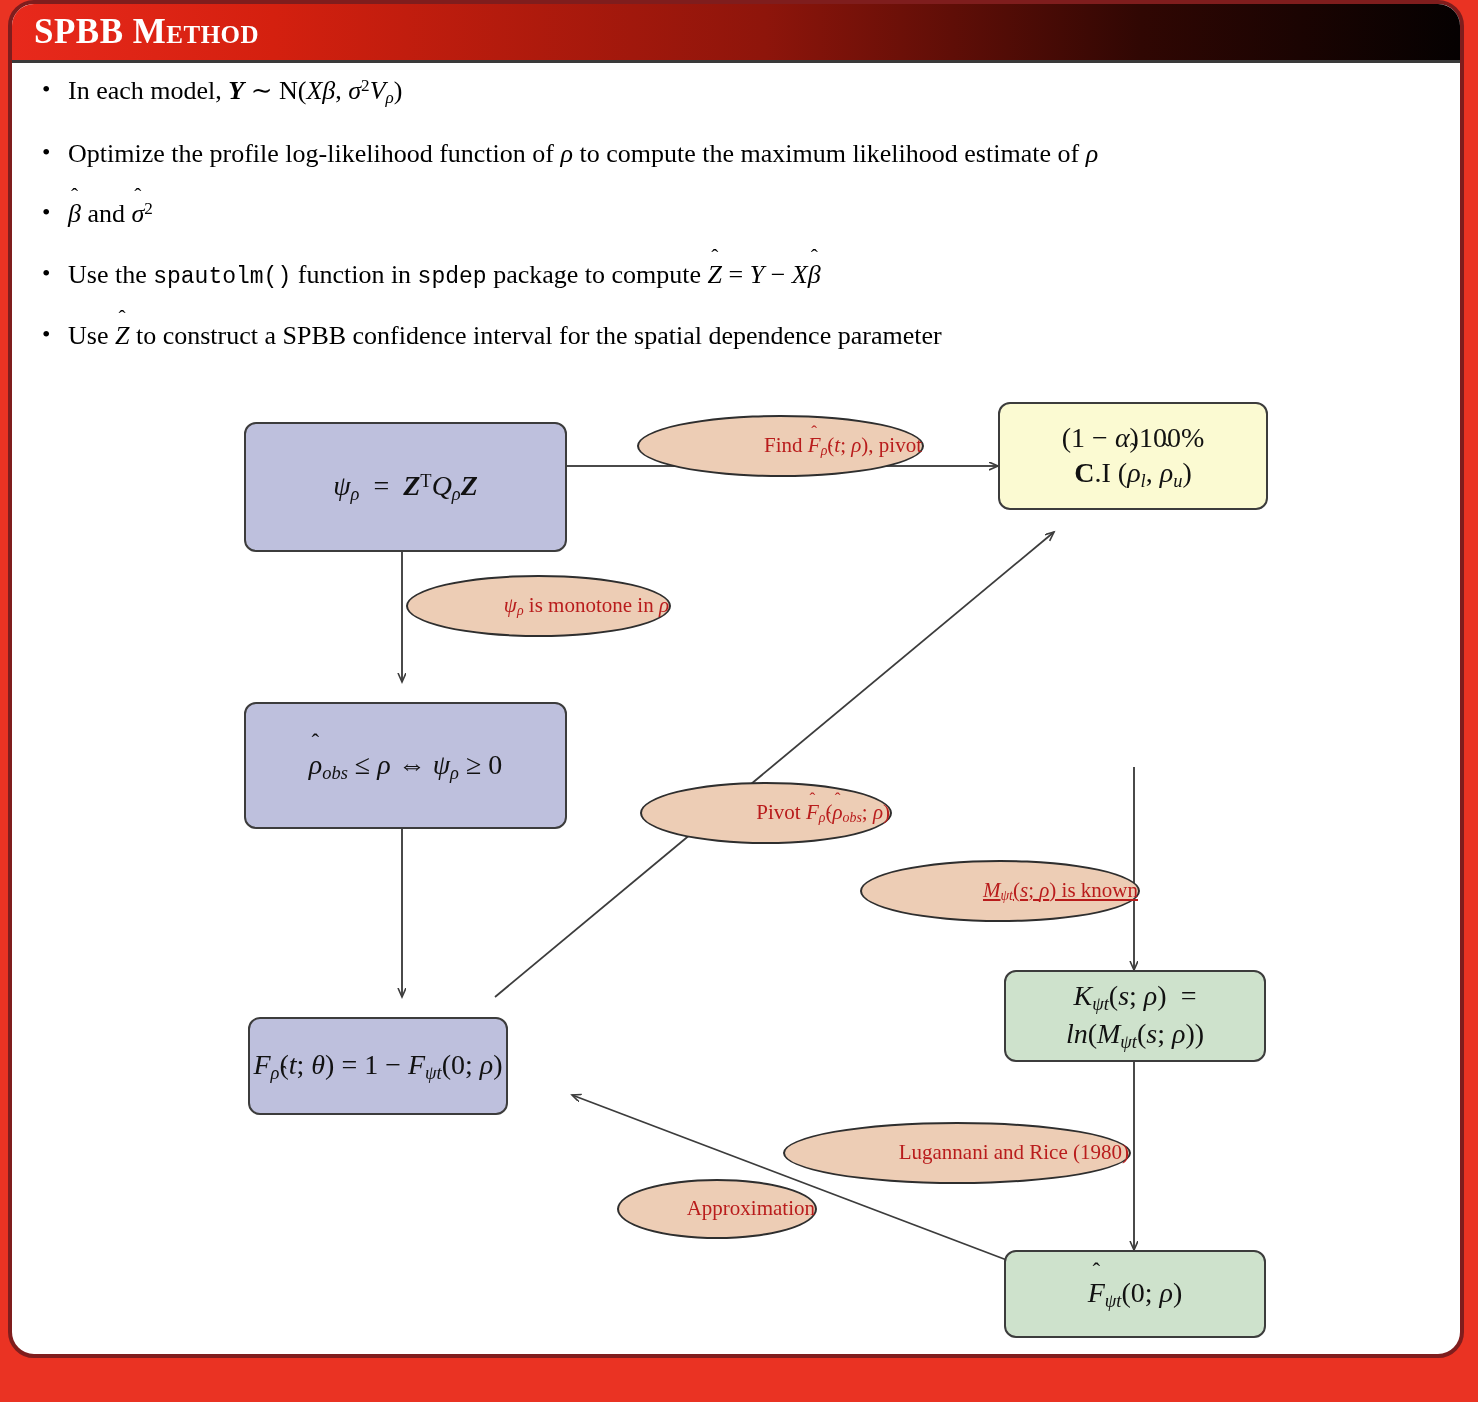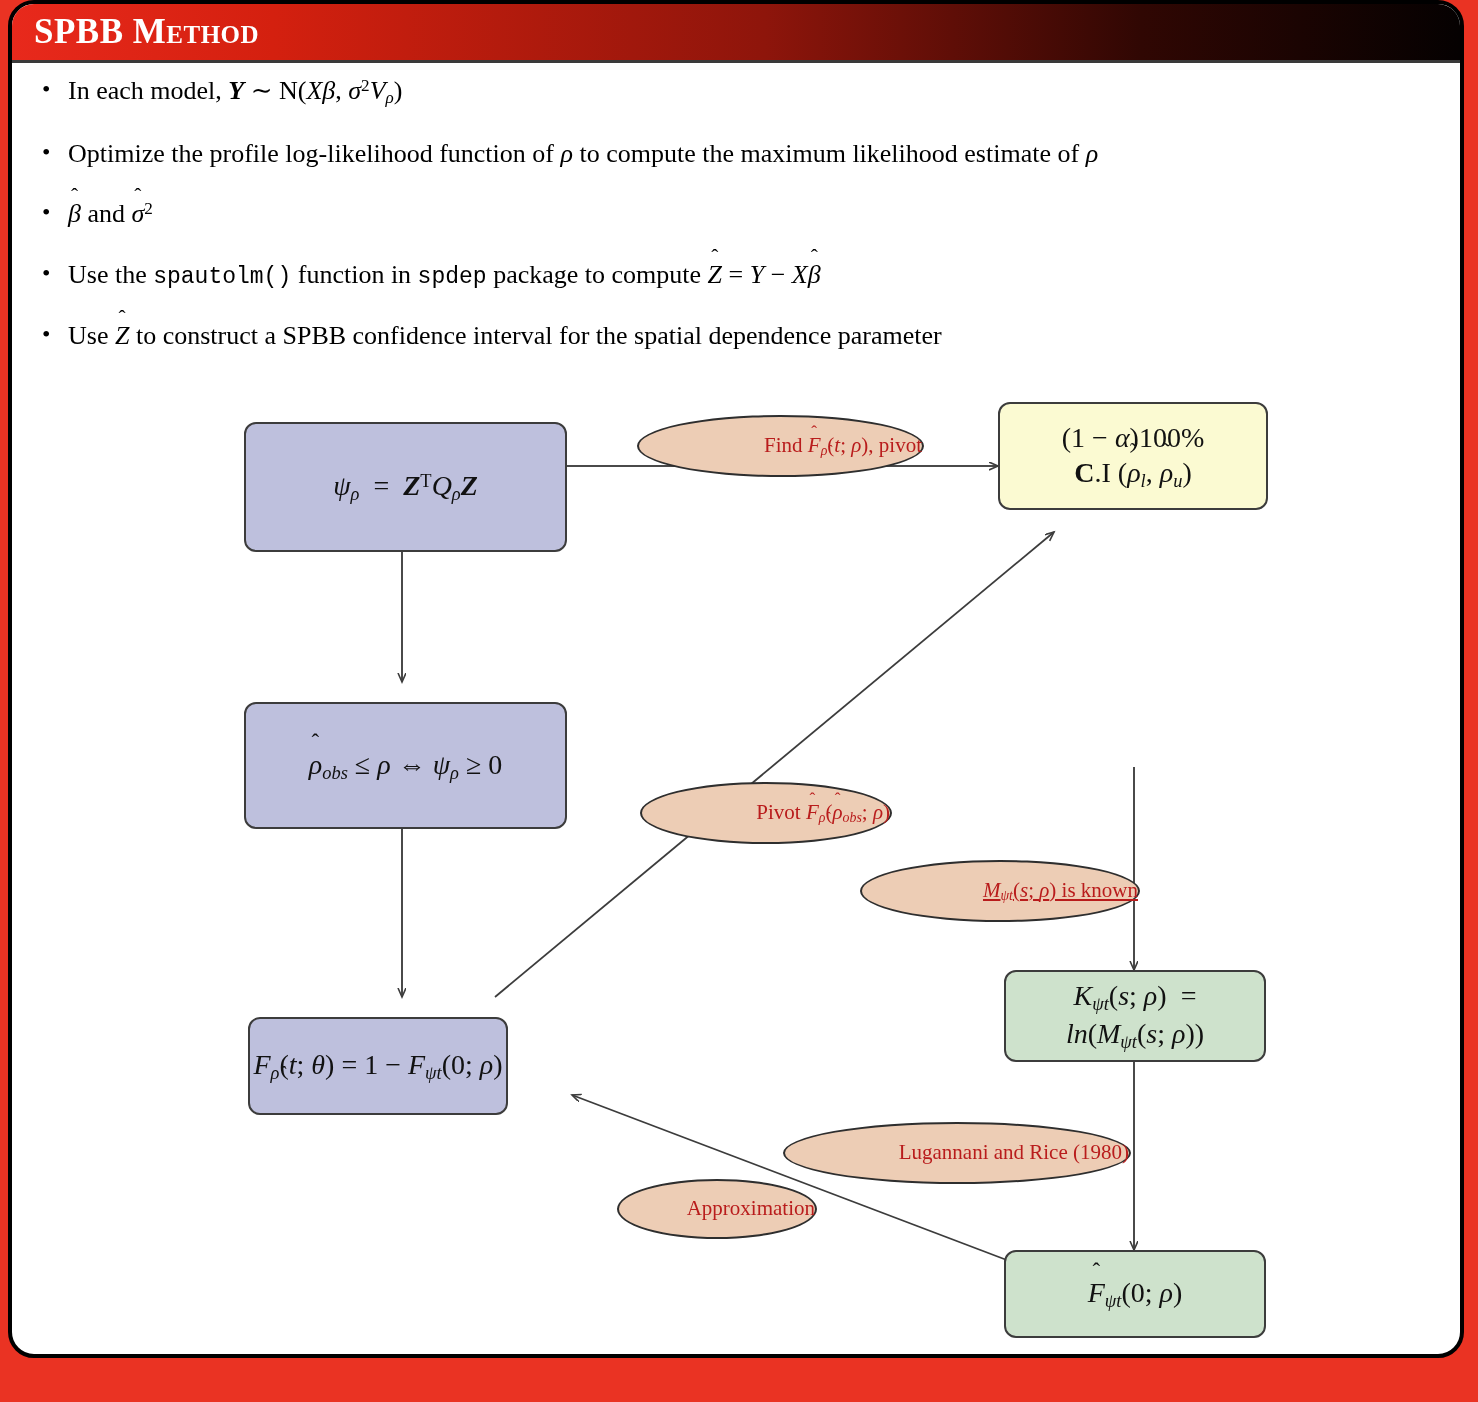--- a/index.html
+++ b/index.html
@@ -5,21 +5,21 @@
   html,body{margin:0;padding:0;}
   body{
     width:1478px;height:1402px;
     background:#ea3323;
     font-family:"Liberation Serif","DejaVu Serif",serif;
     overflow:hidden;
   }
   .slide{
     position:absolute;left:8px;top:0;width:1456px;height:1358px;
     background:#ffffff;
-    border:4px solid #000000;
+    border:4px solid #7f1d1d;
     border-radius:26px;
     box-sizing:border-box;
     overflow:hidden;
   }
   .title-bar{
     position:absolute;left:0;top:0;width:100%;height:56px;
     background:linear-gradient(to right,#e8291c 0%,#d4200f 18%,#8e150b 52%,#300703 78%,#050101 100%);
     border-bottom:3px solid #3a3a3a;
     display:flex;align-items:center;
   }
@@ -182,20 +182,23 @@
     <div class="node grn" style="left:992px;top:868px;width:262px;height:88px;">
       <span>
         <span class="hatwrap"><span class="hatmark">ˆ</span><span class="mi">F</span></span><sub class="mi">ψt</sub>(0; <span class="mi">ρ</span>)
       </span>
     </div>
 
     <div class="elab" style="left:625px;top:33px;width:287px;height:62px;">
       <span>Find <span class="hatwrap"><span class="hatmark">ˆ</span><span class="mi">F</span></span><sub class="mi">ρ̂</sub>(<span class="mi">t</span>; <span class="mi">ρ</span>), pivot</span>
     </div>
 
+    <div class="elab" style="left:394px;top:193px;width:265px;height:62px;">
+      <span><span class="mi">ψ</span><sub class="mi">ρ</sub> is monotone in <span class="mi">ρ</span></span>
+    </div>
 
     <div class="elab" style="left:628px;top:400px;width:252px;height:62px;">
       <span>Pivot <span class="hatwrap"><span class="hatmark">ˆ</span><span class="mi">F</span></span><sub class="mi">ρ̂</sub>(<span class="hatwrap"><span class="hatmark">ˆ</span><span class="mi">ρ</span></span><sub class="mi">obs</sub>; <span class="mi">ρ</span>)</span>
     </div>
 
     <div class="elab" style="left:848px;top:478px;width:280px;height:62px;text-decoration:underline;">
       <span><span class="mi">M</span><sub class="mi">ψt</sub>(<span class="mi">s</span>; <span class="mi">ρ</span>) is known</span>
     </div>
 
     <div class="elab" style="left:771px;top:740px;width:348px;height:62px;">

